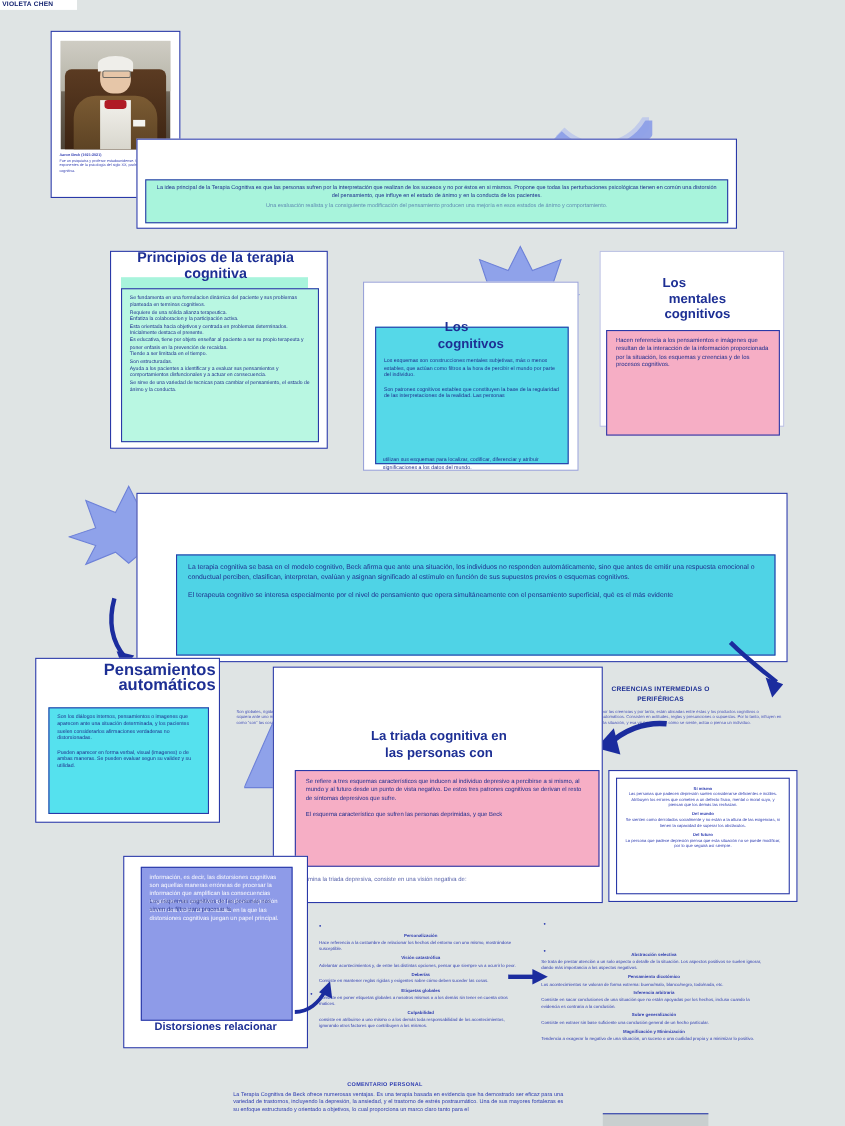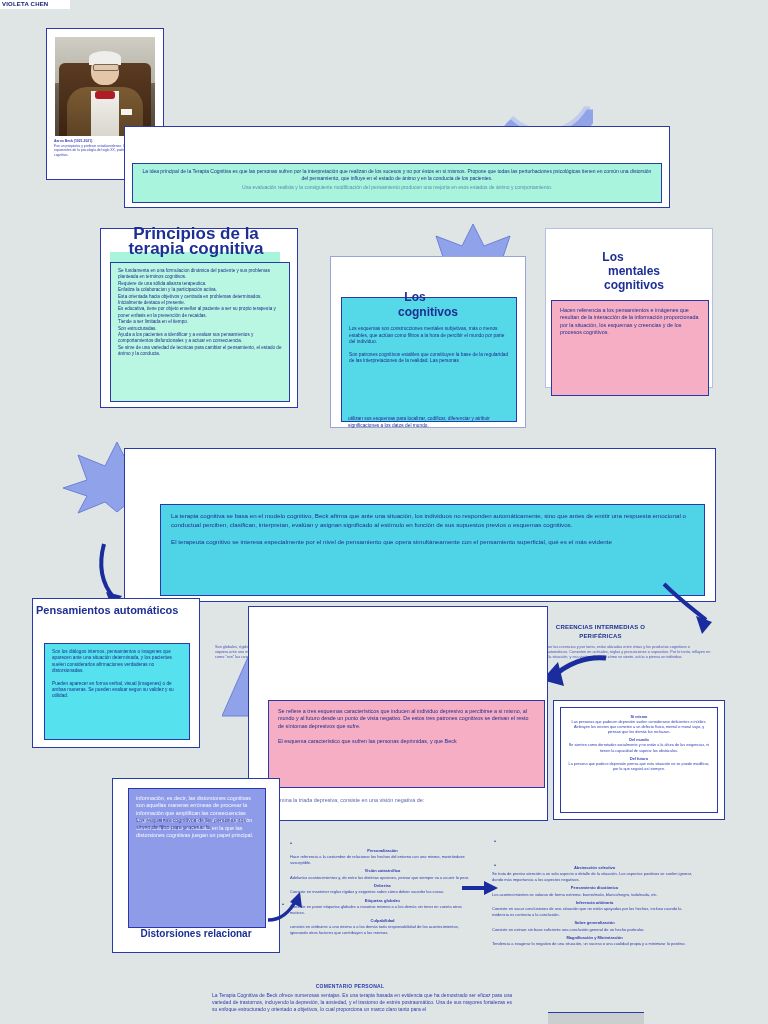--- a/index.html
+++ b/index.html
@@ -84,21 +84,21 @@
     left:132px;top:163px;width:530px;height:40px;
     background:#a8f4dc;border:1px solid #2a39a8;
     padding:4px 8px;font-size:5px;line-height:7px;color:#1f2e8c;text-align:center;
   }
   #idea-extra{margin-top:2px;opacity:.55;}
 
   
   #principios-card{left:100px;top:228px;width:198px;height:180px;background:#ffffff;border:1.5px solid #2a39a8;}
   #principios-title{
     left:108px;top:226px;width:176px;
-    font-size:17px;font-weight:bold;text-align:center;line-height:15px;color:#1d2f94;
+    font-size:13px;font-weight:bold;text-align:center;line-height:15px;color:#1d2f94;
   }
   #principios-band{left:110px;top:252px;width:170px;height:18px;background:#a8f4dc;}
   #principios-box{
     left:110px;top:262px;width:180px;height:140px;
     background:#b9f7e2;border:1px solid #2a39a8;padding:5px 7px;
     font-size:4.6px;line-height:6.4px;
   }
   #principios-box p{margin:0;}
 
   
@@ -145,22 +145,22 @@
   #modelo-box{
     left:160px;top:504px;width:545px;height:92px;
     background:#4fd3e6;border:1.5px solid #2a39a8;padding:7px 10px;
     font-size:6.2px;line-height:8.6px;
   }
   #modelo-box p{margin:0 0 9px 0;}
 
   
   #pensa-card{left:32px;top:598px;width:168px;height:150px;background:#ffffff;border:1.5px solid #2a39a8;}
   #pensa-title{
-    left:36px;top:604px;width:160px;text-align:left;
-    font-size:11px;font-weight:bold;line-height:12.5px;color:#1d2f94;
+    left:36px;top:604px;width:160px;text-align:right;
+    font-size:15px;font-weight:bold;line-height:12.5px;color:#1d2f94;
   }
   #pensa-box{
     left:44px;top:643px;width:146px;height:97px;
     background:#55e1ee;border:1px solid #2a39a8;padding:5px 7px;
     font-size:4.7px;line-height:6.4px;
   }
   #pensa-box p{margin:0 0 6px 0;}
 
   
   #creencias-c-title{
@@ -356,20 +356,24 @@
   <svg class="star" style="left:222px;top:630px;" width="78" height="90">
     <polygon points="38,0 76,86 0,86" fill="#8fa2ea" stroke="#6d81d8" stroke-width="1"></polygon>
   </svg>
 
   <svg class="arrow" style="left:540px;top:652px;" width="70" height="46">
     <path d="M66 6 C 46 4, 26 12, 12 26" stroke="#1b2c9e" stroke-width="5" fill="none"></path>
     <polygon points="18,10 2,28 24,34" fill="#1b2c9e"></polygon>
   </svg>
 
   <div class="abs" id="triada-card"></div>
+  <div class="abs" id="triada-title">
+    <span>La triada cognitiva en</span><br>
+    <span>las personas con</span>
+  </div>
   <div class="abs" id="triada-box">
     <p>Se refiere a tres esquemas característicos que inducen al individuo depresivo a percibirse a si mismo, al mundo y al futuro desde un punto de vista negativo. De estos tres patrones cognitivos se derivan el resto de síntomas depresivos que sufre.</p>
     <p>El esquema característico que sufren las personas deprimidas, y que Beck</p>
   </div>
   <div class="abs" id="triada-tail">denomina la triada depresiva, consiste en una visión negativa de:</div>
 
   <div class="abs" id="smf-card"></div>
   <div class="abs" id="smf-box">
     <span class="h">Sí mismo</span>
     <span>Las personas que padecen depresión suelen considerarse deficientes e inútiles. Atribuyen los errores que cometen a un defecto físico, mental o moral suyo, y piensan que los demás las rechazan.</span>

